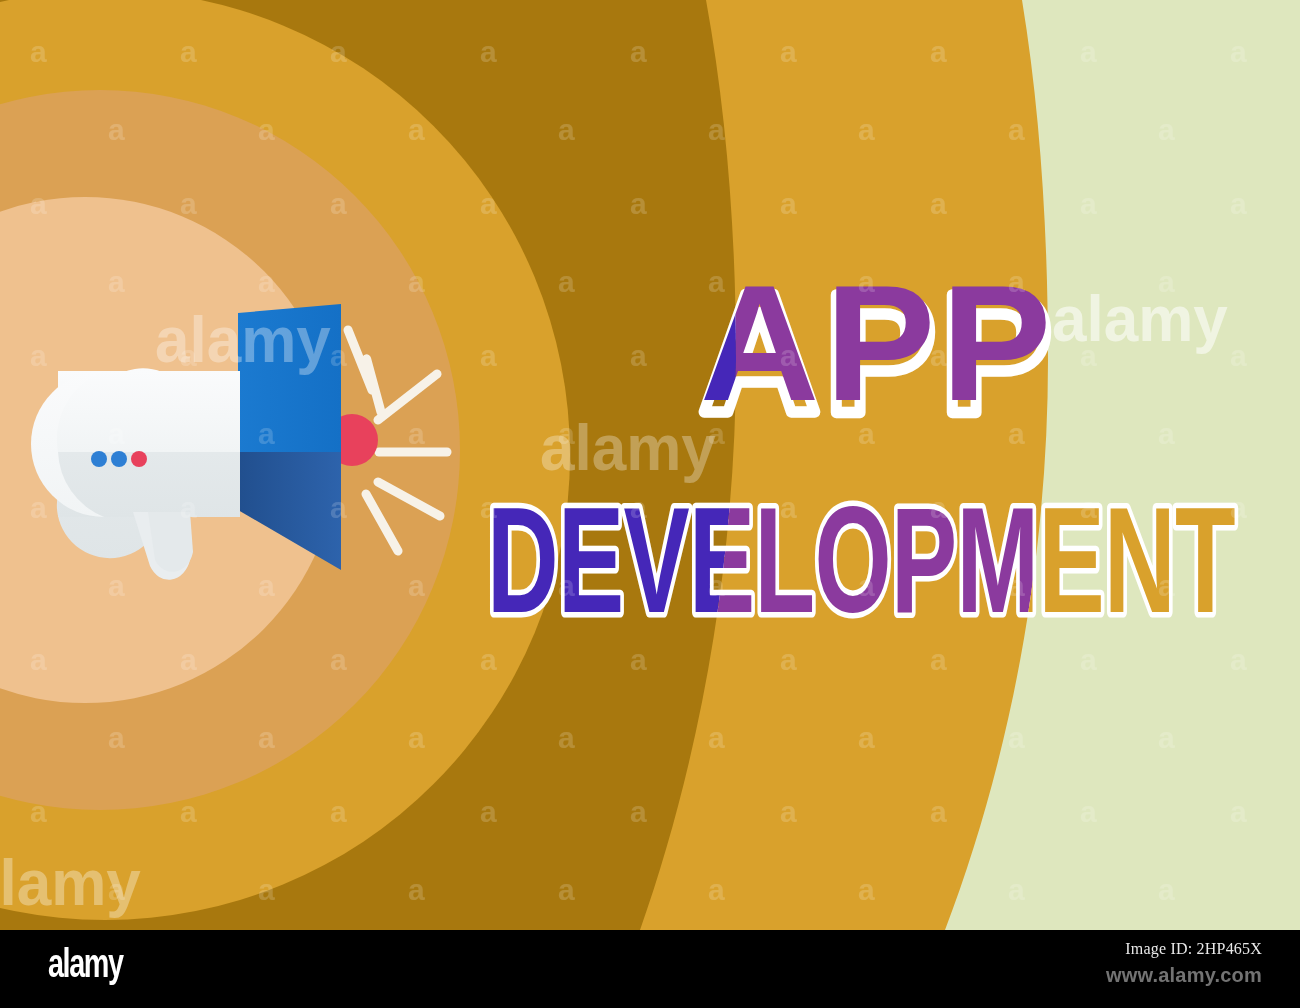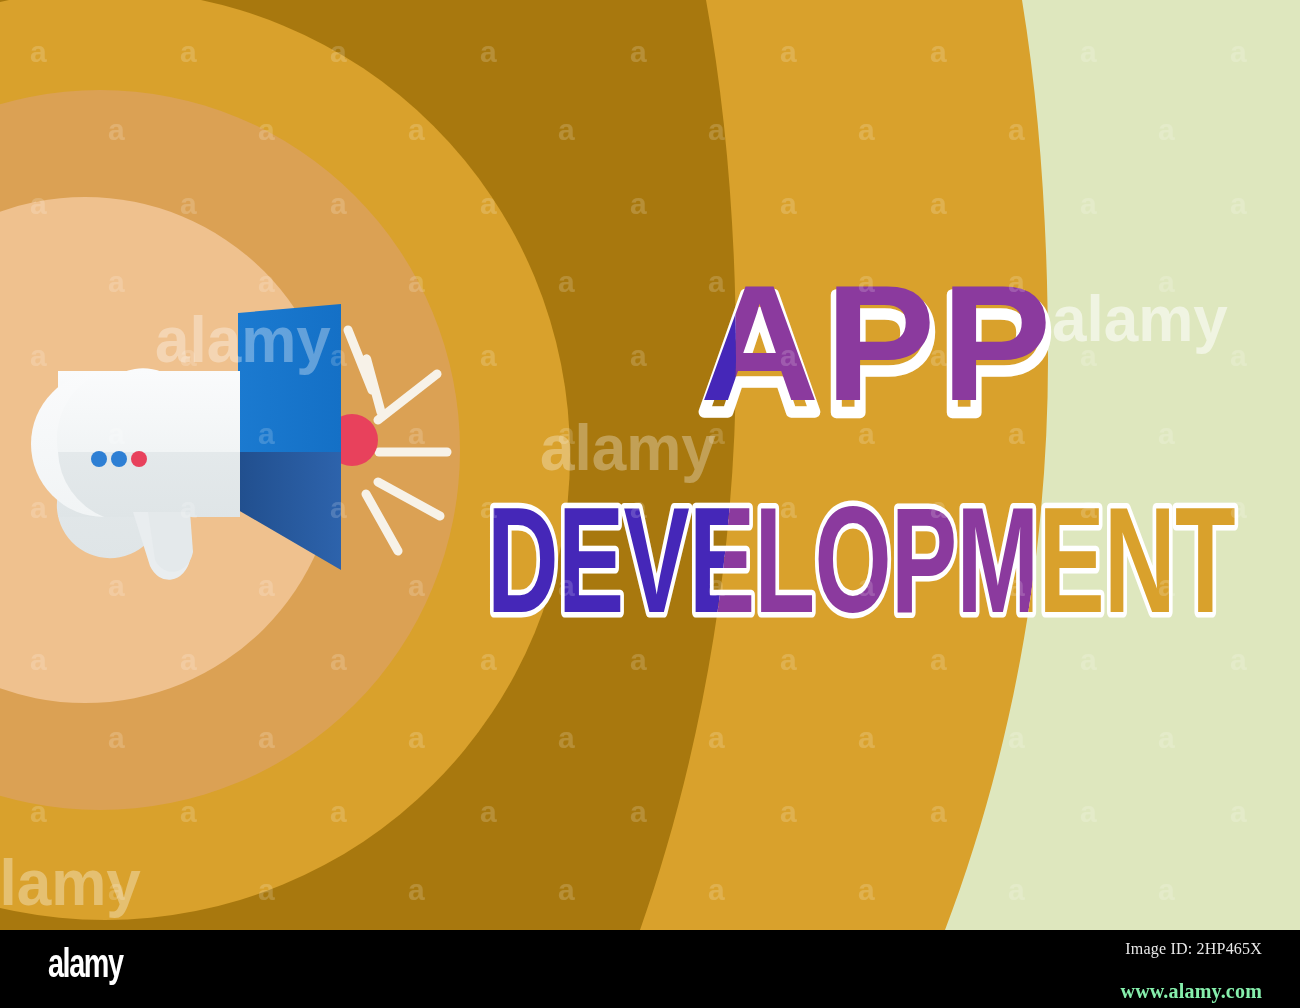--- a/index.html
+++ b/index.html
@@ -14,23 +14,23 @@
     font-weight:700;font-size:40px;color:#fff;
     letter-spacing:-2px;transform:scaleX(.72);transform-origin:left top;
     line-height:44px;
   }
   .img-id{
     position:absolute;right:38px;top:10px;
     font-family:Liberation Serif, serif;
     font-size:16px;color:#e8e8e8;letter-spacing:.2px;
   }
   .img-url{
-    position:absolute;right:38px;top:50px;
-    font-family:Liberation Serif, serif;
-    font-weight:700;font-size:20px;color:#86efac;letter-spacing:.2px;
+    position:absolute;right:38px;top:34px;
+    font-family:Liberation Sans, sans-serif;
+    font-weight:700;font-size:20px;color:#737373;letter-spacing:.2px;
   }
 </style>
 </head>
 <body>
 
 <div id="stage">
 
   <div id="art">
     <svg width="1300" height="930" viewBox="0 0 1300 930" xmlns="http://www.w3.org/2000/svg">
       <defs>

